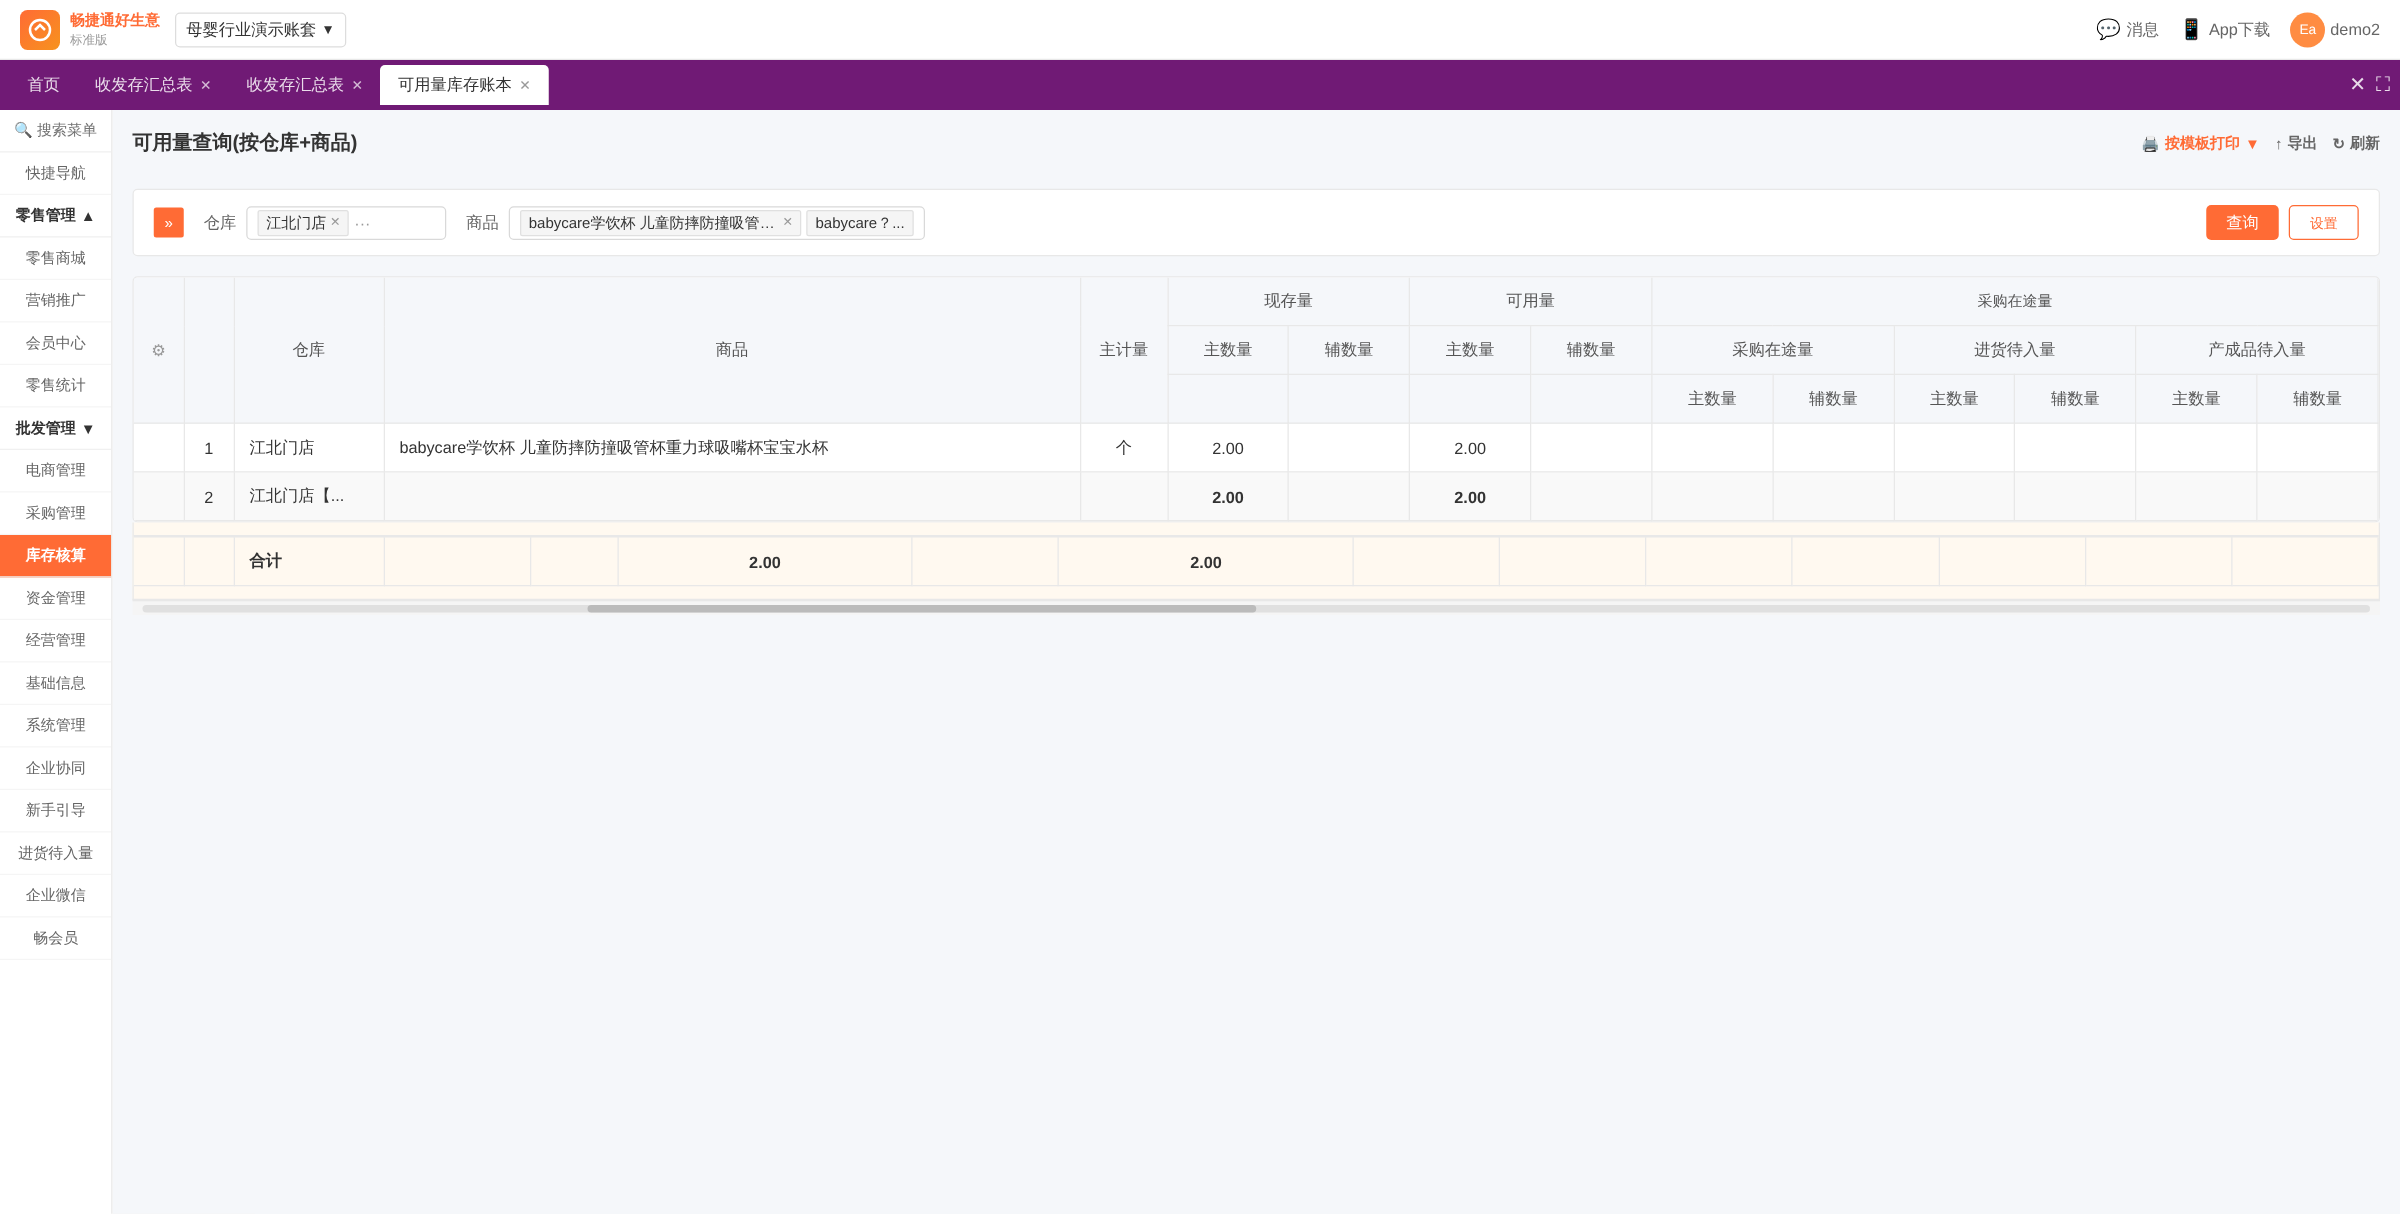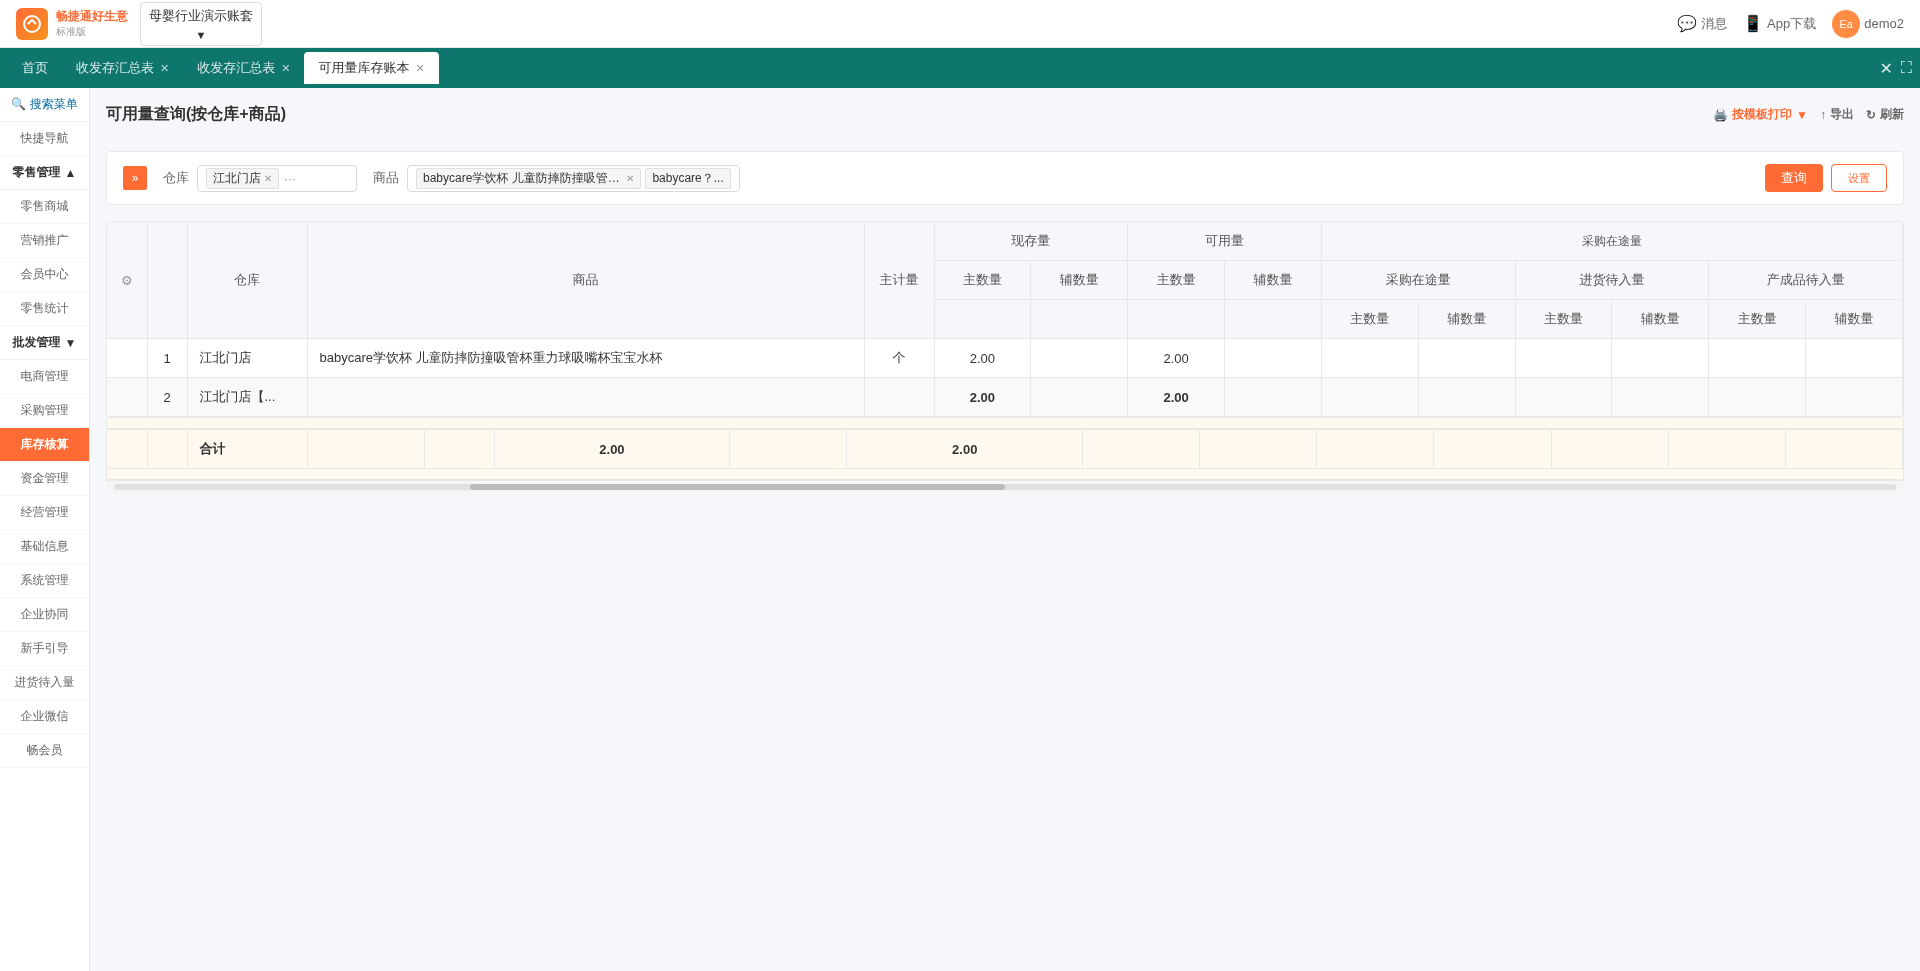--- a/index.html
+++ b/index.html
@@ -35,41 +35,40 @@
       display: flex; align-items: center; justify-content: center;
       color: white; font-weight: bold; font-size: 12px;
     }
     .industry-selector {
       display: flex; align-items: center; gap: 4px;
       font-size: 13px; color: #333; cursor: pointer;
       padding: 4px 8px;
       border: 1px solid #ddd;
       border-radius: 4px;
       background: white;
-      flex-direction: column;
     }
     .top-header-right {
       display: flex; align-items: center; gap: 16px;
     }
     .header-action {
       display: flex; align-items: center; gap: 4px;
       cursor: pointer; color: #666; font-size: 13px;
     }
     .avatar {
       width: 28px; height: 28px;
       border-radius: 50%;
       background: #ff8c42;
       display: flex; align-items: center; justify-content: center;
       color: white; font-size: 11px;
     }
 
     
     .tab-bar {
       height: 40px;
-      background: #0f766e;
+      background: #701a75;
       display: flex;
       align-items: center;
       padding: 0 8px;
       position: fixed;
       top: 48px; left: 0; right: 0;
       z-index: 99;
     }
     .tab-item {
       height: 32px;
       padding: 0 14px;
@@ -104,21 +103,21 @@
       width: 90px;
       bottom: 0;
       background: #fff;
       border-right: 1px solid #e8e8e8;
       overflow-y: auto;
       z-index: 98;
     }
     .sidebar-search {
       padding: 8px;
       font-size: 12px;
-      color: #0369a1;
+      color: #737373;
       cursor: pointer;
       text-align: center;
       border-bottom: 1px solid #f0f0f0;
     }
     .sidebar-nav-item {
       padding: 8px 0;
       text-align: center;
       cursor: pointer;
       color: #666;
       font-size: 12px;

